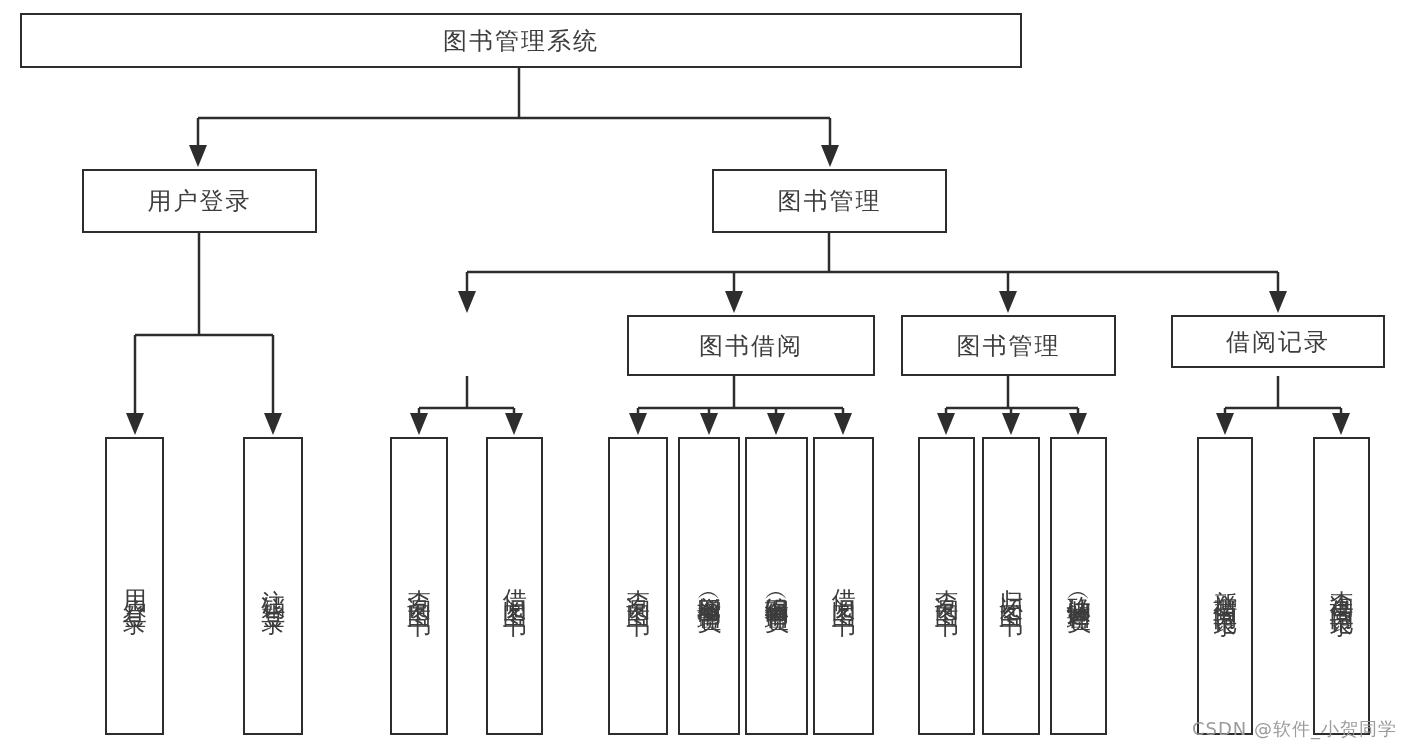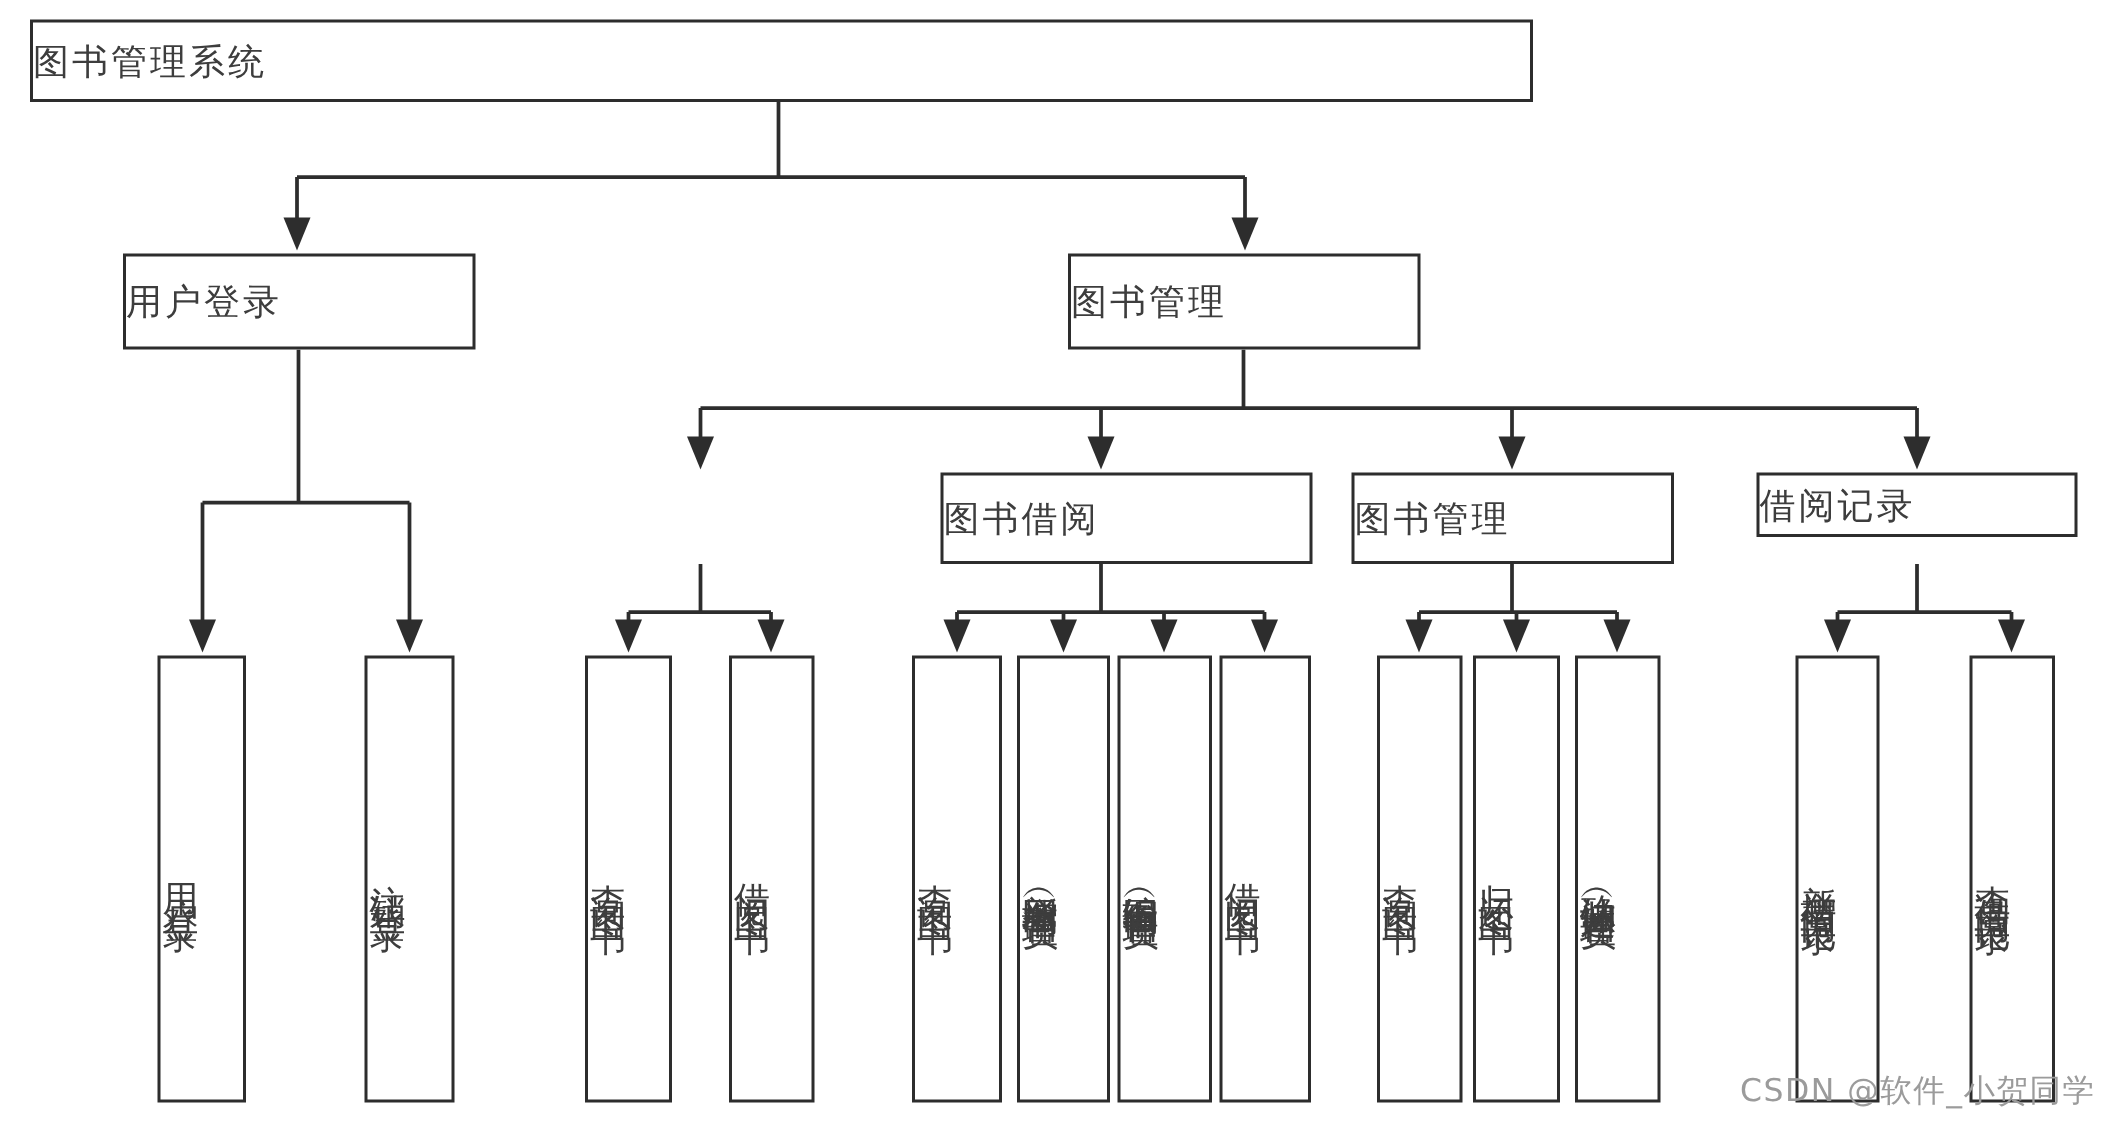--- a/index.html
+++ b/index.html
@@ -19,20 +19,21 @@
     width: 1405px; height: 747px;
     pointer-events: none;
   }
   .node {
     position: absolute;
     box-sizing: border-box;
     background: #ffffff;
     border: 2.5px solid #2d2d2d;
     display: flex;
     align-items: center;
+    justify-content: center;
   }
   .h-node {
     font-size: 24px;
     letter-spacing: 2px;
     white-space: nowrap;
   }
   .root-node { top: 13px; left: 20px; width: 1002px; height: 55px; }
   .leaf { top: 437px; height: 298px; }
   .leaf > span {
     writing-mode: vertical-rl;
@@ -41,21 +42,21 @@
     letter-spacing: 8px;
     line-height: 1.1;
     white-space: nowrap;
   }
   .leaf.med > span  { letter-spacing: 5px; }
   .leaf.long > span { letter-spacing: 2px; }
   .watermark {
     position: absolute;
     right: 8px;
     bottom: 6px;
-    font-size: 21px;
+    font-size: 18px;
     letter-spacing: 1px;
     color: #9b9b9b;
     z-index: 5;
     white-space: nowrap;
   }
 </style>
 </head>
 <body>
 
 <div class="stage">
@@ -136,21 +137,21 @@
   <div class="node h-node" style="left:712px; top:169px; width:235px; height:64px;">
     <span>图书管理</span>
   </div>
 
   <div class="node h-node" style="left:627px; top:315px; width:248px; height:61px;">
     <span>图书借阅</span>
   </div>
   <div class="node h-node" style="left:901px; top:315px; width:215px; height:61px;">
     <span>图书管理</span>
   </div>
-  <div class="node h-node" style="left:1171px; top:315px; width:214px; height:43px;">
+  <div class="node h-node" style="left:1171px; top:315px; width:214px; height:53px;">
     <span>借阅记录</span>
   </div>
 
   <div class="node leaf" style="left:105px; width:59px;">
     <span>用户登录</span>
   </div>
   <div class="node leaf" style="left:243px; width:60px;">
     <span>注销登录</span>
   </div>
 

